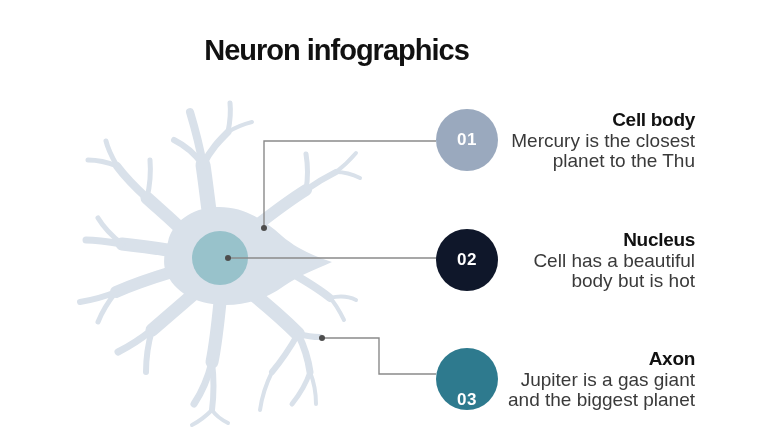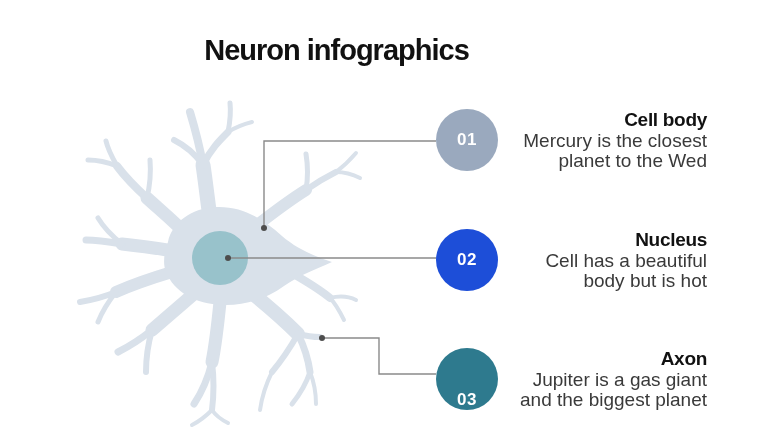--- a/index.html
+++ b/index.html
@@ -17,21 +17,21 @@
     position:absolute;width:62px;height:62px;border-radius:50%;
     display:flex;align-items:center;justify-content:center;
   }
   .badge span{
     color:#ffffff;font-size:17px;font-weight:700;letter-spacing:.5px;
   }
   .badge-1{left:436px;top:109px;}
   .badge-2{left:436px;top:229px;}
   .badge-3{left:436px;top:348px;align-items:flex-end;}
   .item-text{
-    position:absolute;right:76px;width:240px;text-align:right;
+    position:absolute;right:88px;width:240px;text-align:right;
   }
   .item-text-1{top:108px;}
   .item-text-2{top:228px;}
   .item-text-3{top:347px;}
   .item-label{
     font-size:19px;font-weight:700;color:#111;letter-spacing:-0.3px;
     line-height:23px;margin:0;
   }
   .item-desc{
     font-size:19px;color:#3a3a3a;line-height:20px;
@@ -114,31 +114,31 @@
     <g fill="#4d4d4d">
       <circle cx="264" cy="228" r="3"></circle>
       <circle cx="228" cy="258" r="3"></circle>
       <circle cx="322" cy="338" r="3"></circle>
     </g>
   </svg>
 
   <div class="badge badge-1" style="background-color: rgb(154, 169, 190); align-items: center;">
     <span>01</span>
   </div>
-  <div class="badge badge-2" style="background-color: #1d4ed8;">
+  <div class="badge badge-2" style="background-color: #0f172a;">
     <span>02</span>
   </div>
   <div class="badge badge-3" style="background-color: rgb(46, 122, 142);">
     <span>03</span>
   </div>
 
   <div class="item-text item-text-1">
     <h2 class="item-label">Cell body</h2>
     <div class="item-desc">Mercury is the closest</div>
-    <div class="item-desc">planet to the Wed</div>
+    <div class="item-desc">planet to the Thu</div>
   </div>
 
   <div class="item-text item-text-2">
     <h2 class="item-label">Nucleus</h2>
     <div class="item-desc">Cell has a beautiful</div>
     <div class="item-desc">body but is hot</div>
   </div>
 
   <div class="item-text item-text-3">
     <h2 class="item-label">Axon</h2>

